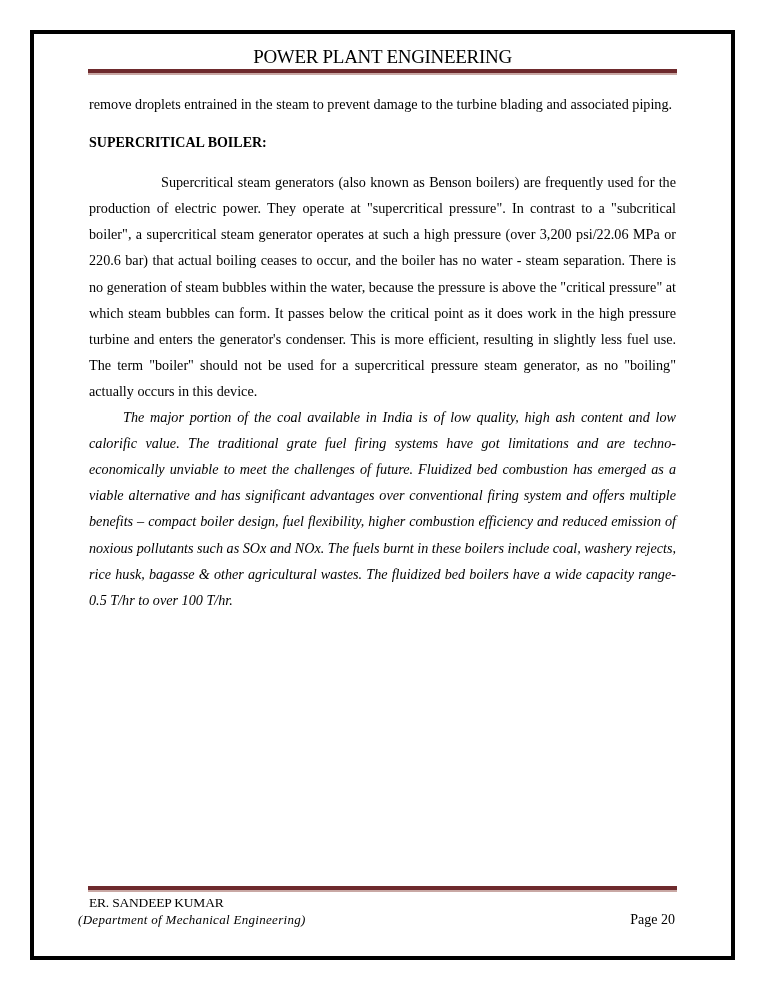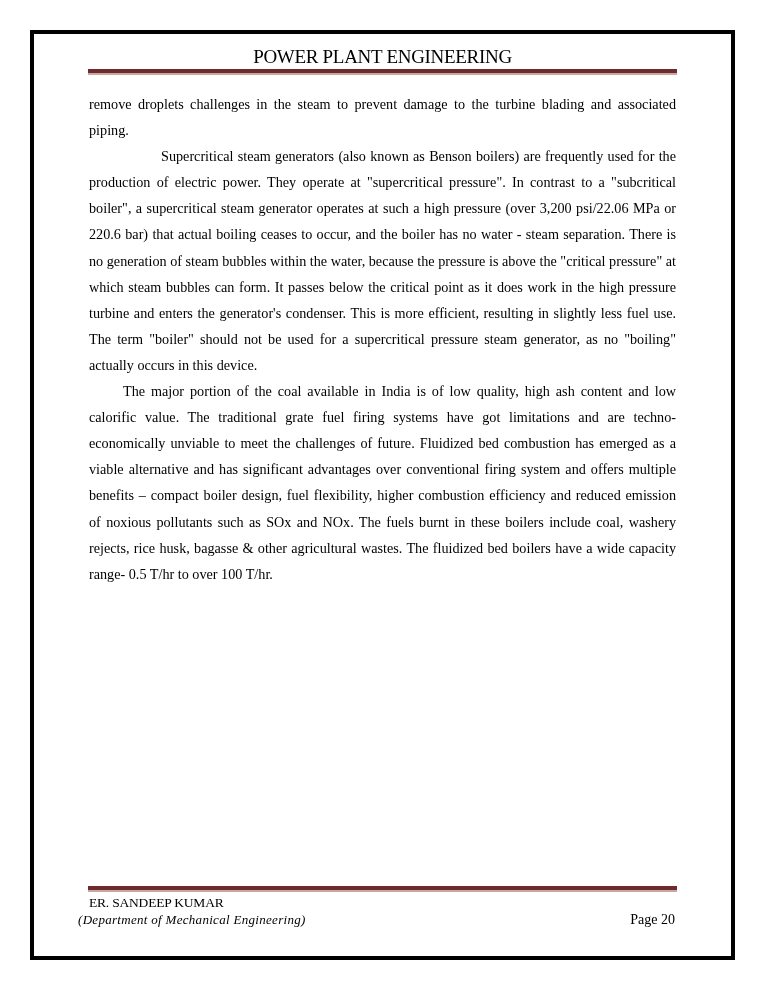--- a/index.html
+++ b/index.html
@@ -12,38 +12,39 @@
   .rule { position:absolute; left:88px; width:589px; }
   .rule .thick { height:4px; background:#6e2a2d; }
   .rule .thin { height:2px; background:#c9a8a4; }
   .header-rule { top:69px; }
   .footer-rule { top:886px; }
   .content { position:absolute; left:89px; width:587px; top:91px; font-size:14.2px;
          line-height:26.1px; text-align:justify; }
   .content p { margin:0; }
   .heading { font-weight:bold; font-size:14px; margin-top:13px !important; margin-bottom:13px !important; }
   .indent-lg { text-indent:72px; }
-  .indent-sm { text-indent:34px; }
+  .indent-sm { text-indent:34px;font-style:italic; }
   .footer-name { position:absolute; left:89px; top:895px; font-size:13.5px; letter-spacing:-0.2px; }
   .footer-dept { position:absolute; left:78px; top:912px; font-size:13px; letter-spacing:0.3px;font-style:italic; }
   .footer-page { position:absolute; right:90px; top:912px; font-size:14px; }
 </style>
 </head>
 <body>
 
 <div class="page-border"></div>
 
 <div class="header-title">POWER PLANT ENGINEERING</div>
 <div class="rule header-rule">
   <div class="thick"></div>
   <div class="thin"></div>
 </div>
 
 <div class="content">
-  <p>remove droplets challenges in the steam to prevent damage to the turbine blading and associated piping.</p>
+  <p>remove droplets entrained in the steam to prevent damage to the turbine blading and associated piping.</p>
+  <p class="heading">SUPERCRITICAL BOILER:</p>
   <p class="indent-lg">Supercritical steam generators (also known as Benson boilers) are frequently used for the production of electric power. They operate at "supercritical pressure". In contrast to a "subcritical boiler", a supercritical steam generator operates at such a high pressure (over 3,200 psi/22.06 MPa or 220.6 bar) that actual boiling ceases to occur, and the boiler has no water - steam separation. There is no generation of steam bubbles within the water, because the pressure is above the "critical pressure" at which steam bubbles can form. It passes below the critical point as it does work in the high pressure turbine and enters the generator's condenser. This is more efficient, resulting in slightly less fuel use. The term "boiler" should not be used for a supercritical pressure steam generator, as no "boiling" actually occurs in this device.</p>
   <p class="indent-sm">The major portion of the coal available in India is of low quality, high ash content and low calorific value. The traditional grate fuel firing systems have got limitations and are techno-economically unviable to meet the challenges of future. Fluidized bed combustion has emerged as a viable alternative and has significant advantages over conventional firing system and offers multiple benefits – compact boiler design, fuel flexibility, higher combustion efficiency and reduced emission of noxious pollutants such as SOx and NOx. The fuels burnt in these boilers include coal, washery rejects, rice husk, bagasse &amp; other agricultural wastes. The fluidized bed boilers have a wide capacity range- 0.5 T/hr to over 100 T/hr.</p>
 </div>
 
 <div class="rule footer-rule">
   <div class="thick"></div>
   <div class="thin"></div>
 </div>
 <div class="footer-name">ER. SANDEEP KUMAR</div>
 <div class="footer-dept">(Department of Mechanical Engineering)</div>

